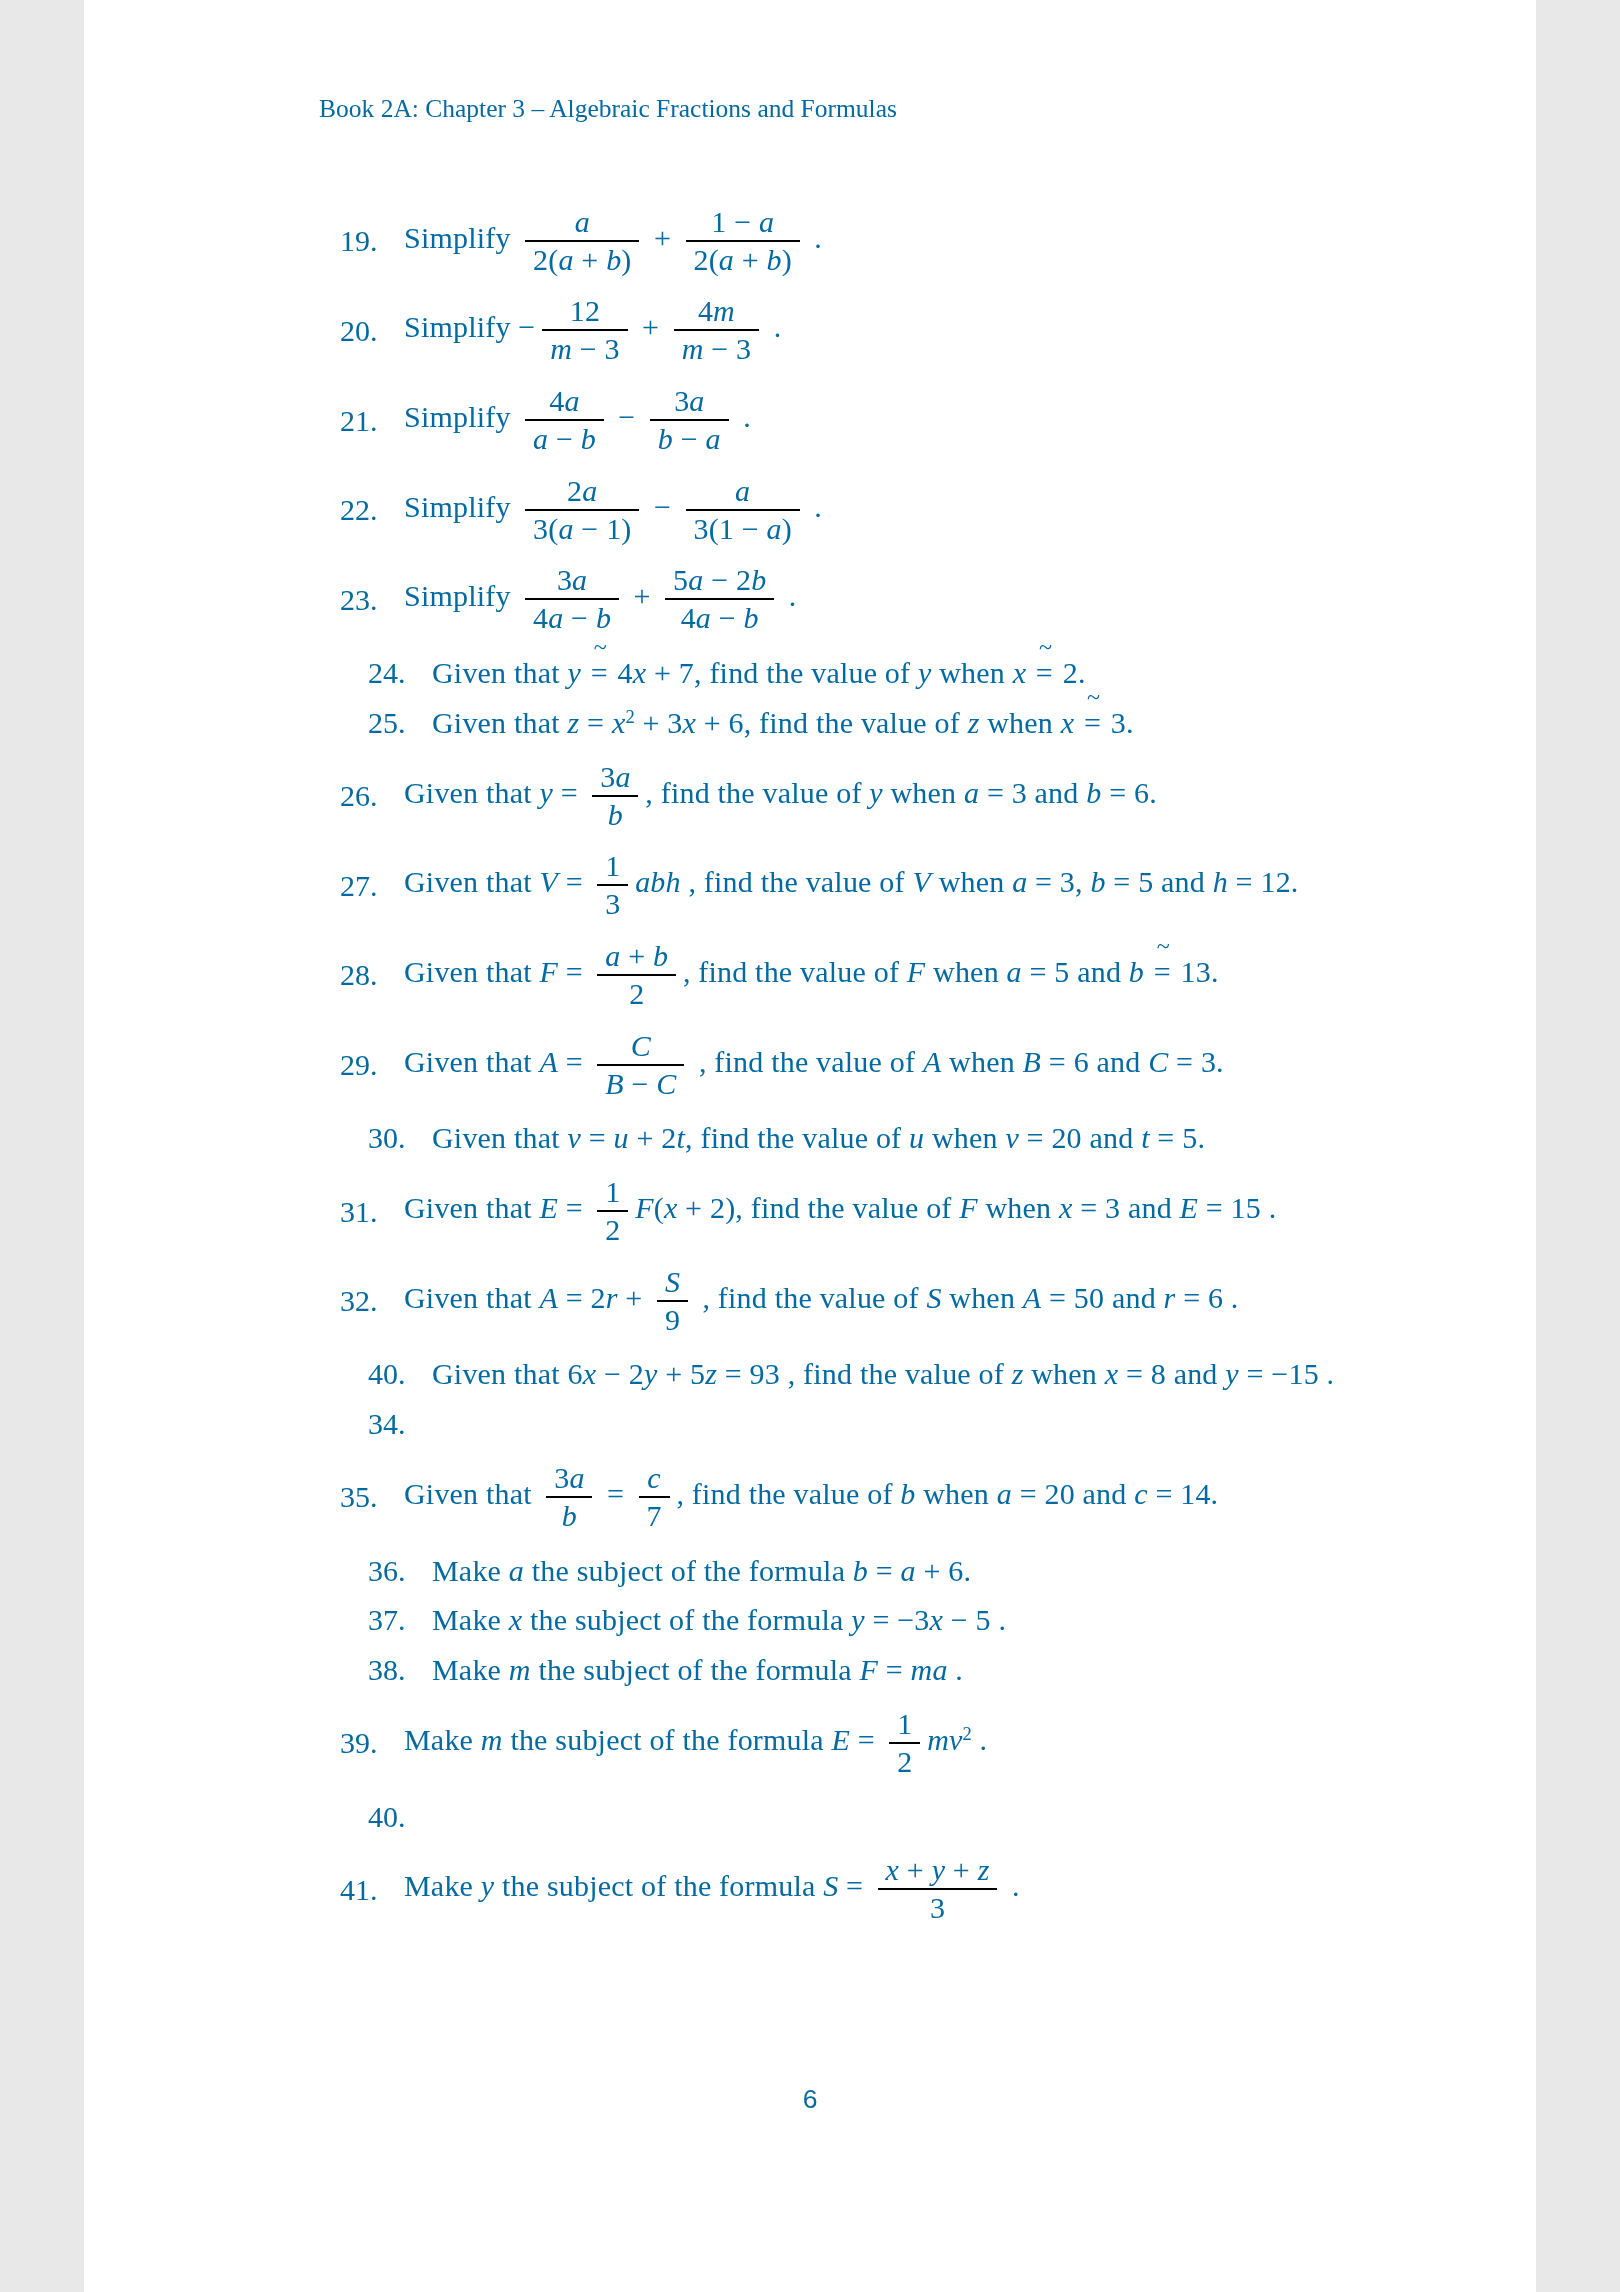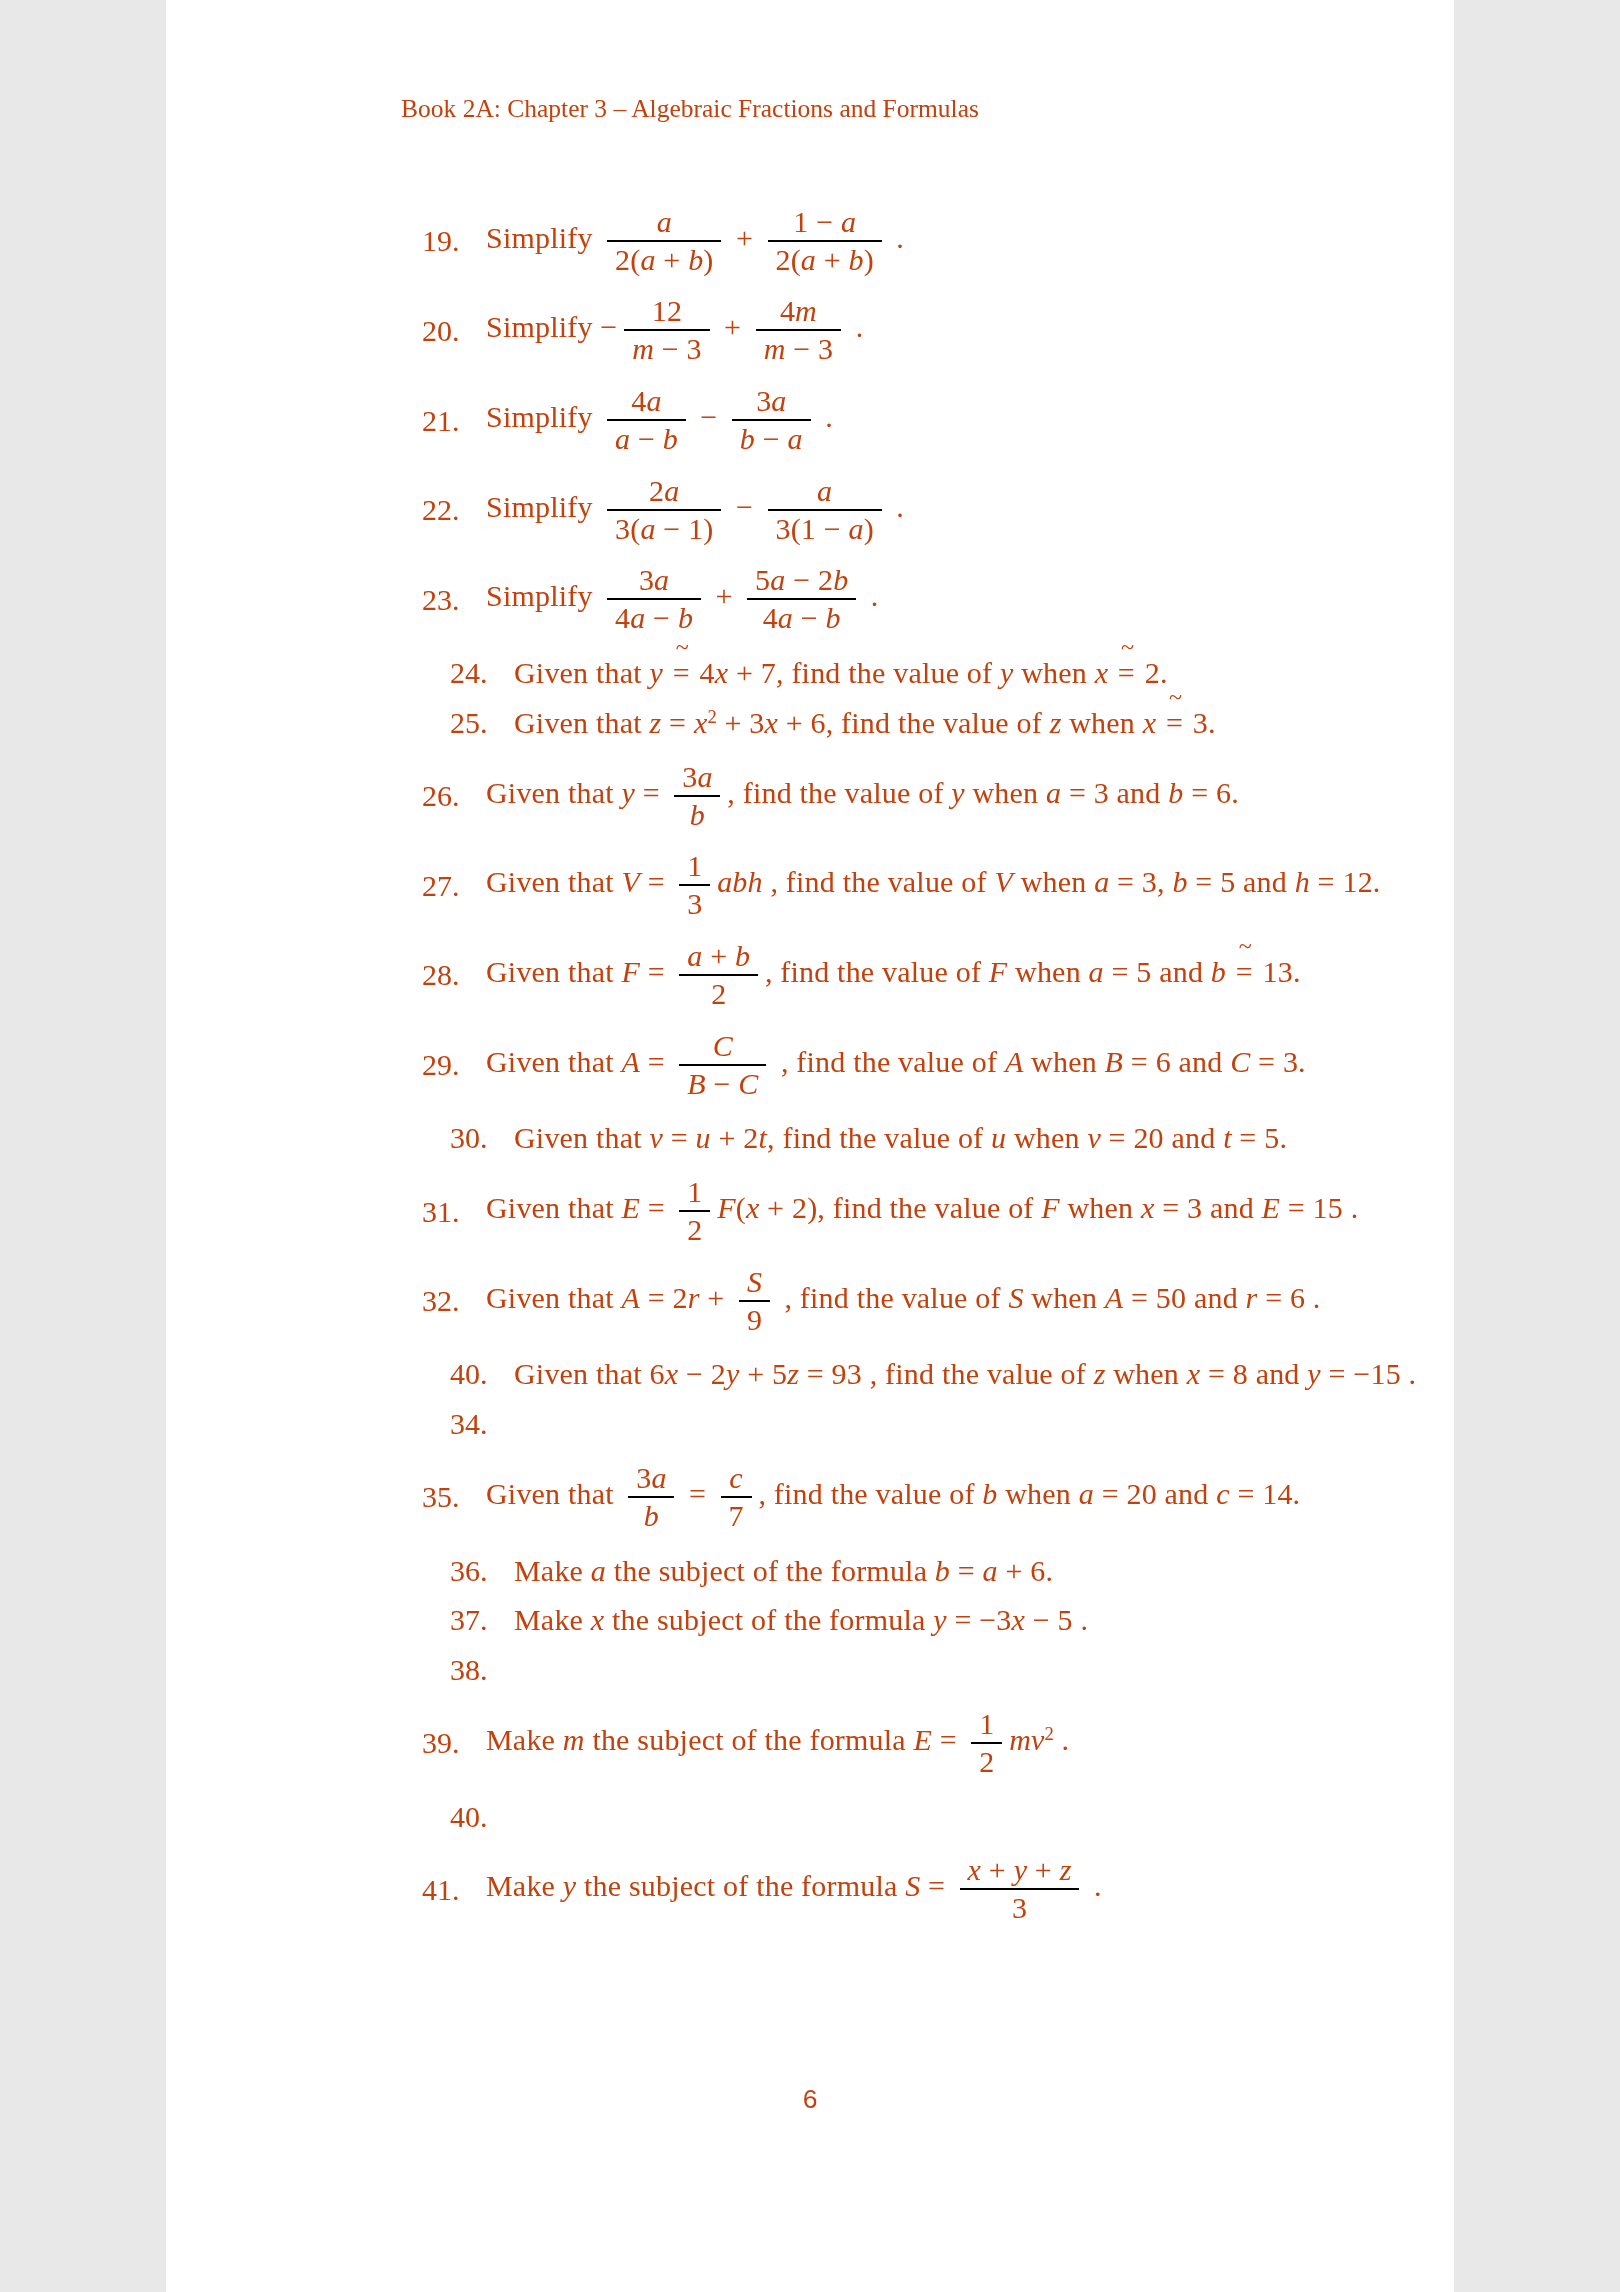--- a/index.html
+++ b/index.html
@@ -1,20 +1,20 @@
 <!DOCTYPE html>
 <html><head>
 <meta charset="utf-8">
 <style>
   html,body{margin:0;padding:0;background:#e8e8e8;}
   .page{
     position:relative;
-    width:1288px;height:2293px;
+    width:1452px;height:2293px;
     background:#ffffff;
-    color:#c2410c;
+    color:#0369a1;
     font-family:"Liberation Serif","DejaVu Serif",serif;
     overflow:hidden;
     margin:0 auto;
   }
   .header{
     position:absolute;left:235px;top:94px;
     font-size:25.5px;line-height:1.2;
     white-space:nowrap;
   }
   .problems{
@@ -139,20 +139,21 @@
       <div class="prob">
         <span class="pnum">36.</span>
         <span class="pbody"><span>Make </span><span class="math"><i>a</i></span><span> the subject of the formula  </span><span class="math"><i>b</i> = <i>a</i></span><span> + 6.</span></span>
       </div>
       <div class="prob">
         <span class="pnum">37.</span>
         <span class="pbody"><span>Make </span><span class="math"><i>x</i></span><span> the subject of the formula  </span><span class="math"><i>y</i> = −3<i>x</i> − 5</span><span> .</span></span>
       </div>
       <div class="prob">
         <span class="pnum">38.</span>
+        <span class="pbody"><span>Make </span><span class="math"><i>m</i></span><span> the subject of the formula  </span><span class="math"><i>F</i> = <i>ma</i></span><span> .</span></span>
       </div>
       <div class="prob has-frac">
         <span class="pnum">39.</span>
         <span class="pbody"><span>Make </span><span class="math"><i>m</i></span><span> the subject of the formula  </span><span class="math"><i>E</i> = </span><span class="frac"><span class="fn">1</span><span class="fd">2</span></span><span class="math"><i>mv</i></span><sup class="sup">2</sup><span> .</span></span>
       </div>
       <div class="prob">
         <span class="pnum">40.</span>
       </div>
       <div class="prob has-frac">
         <span class="pnum">41.</span>

